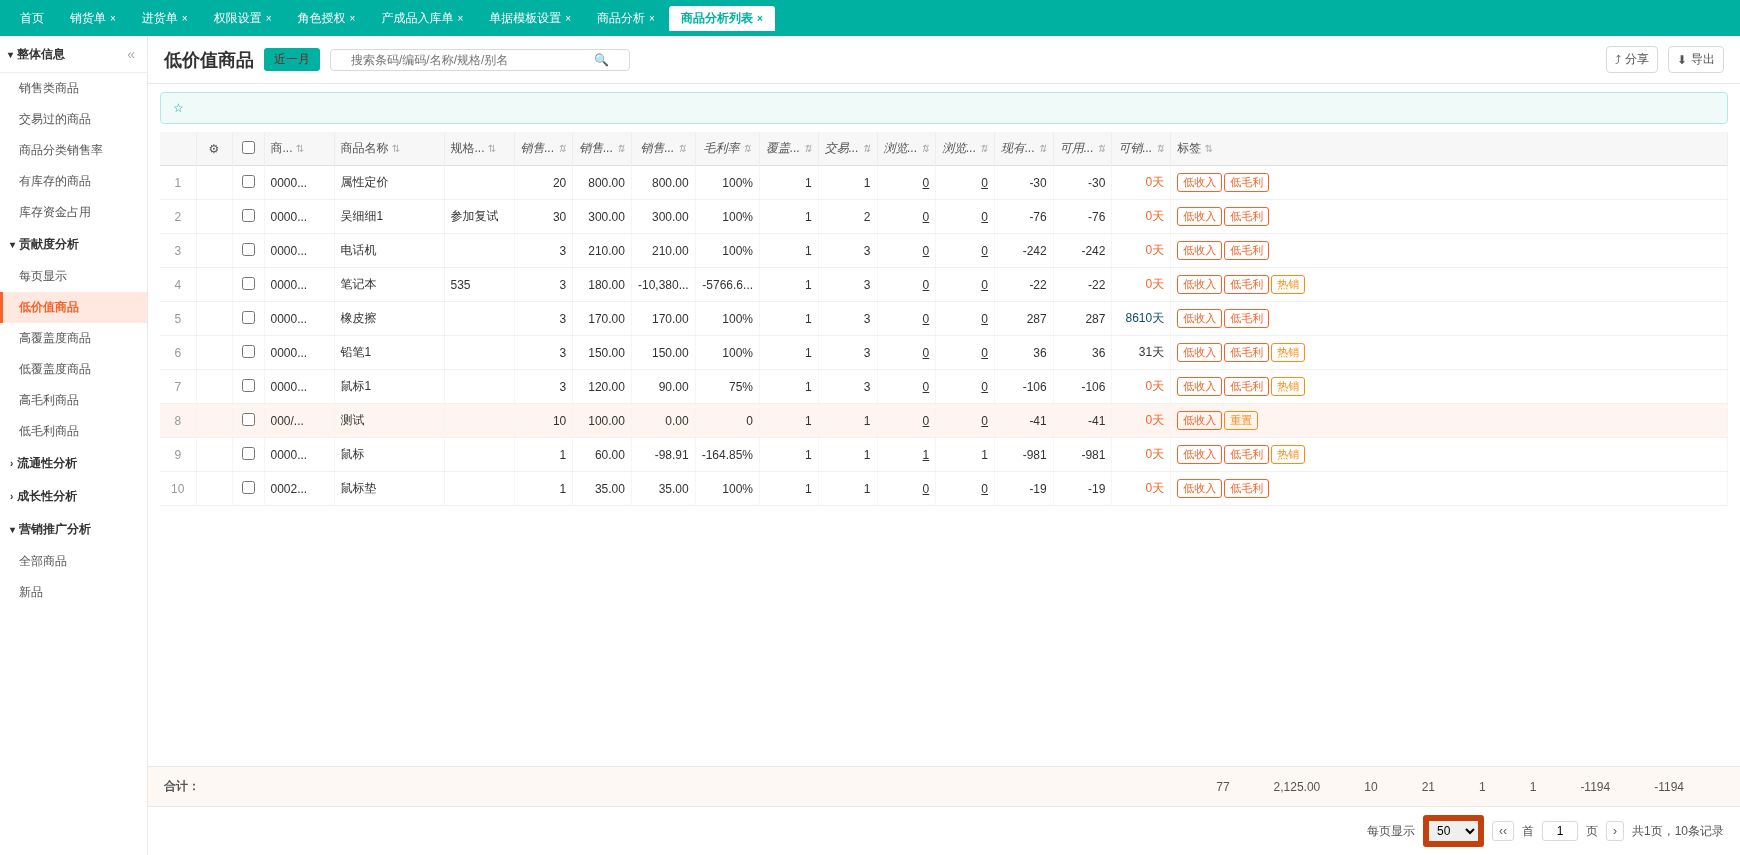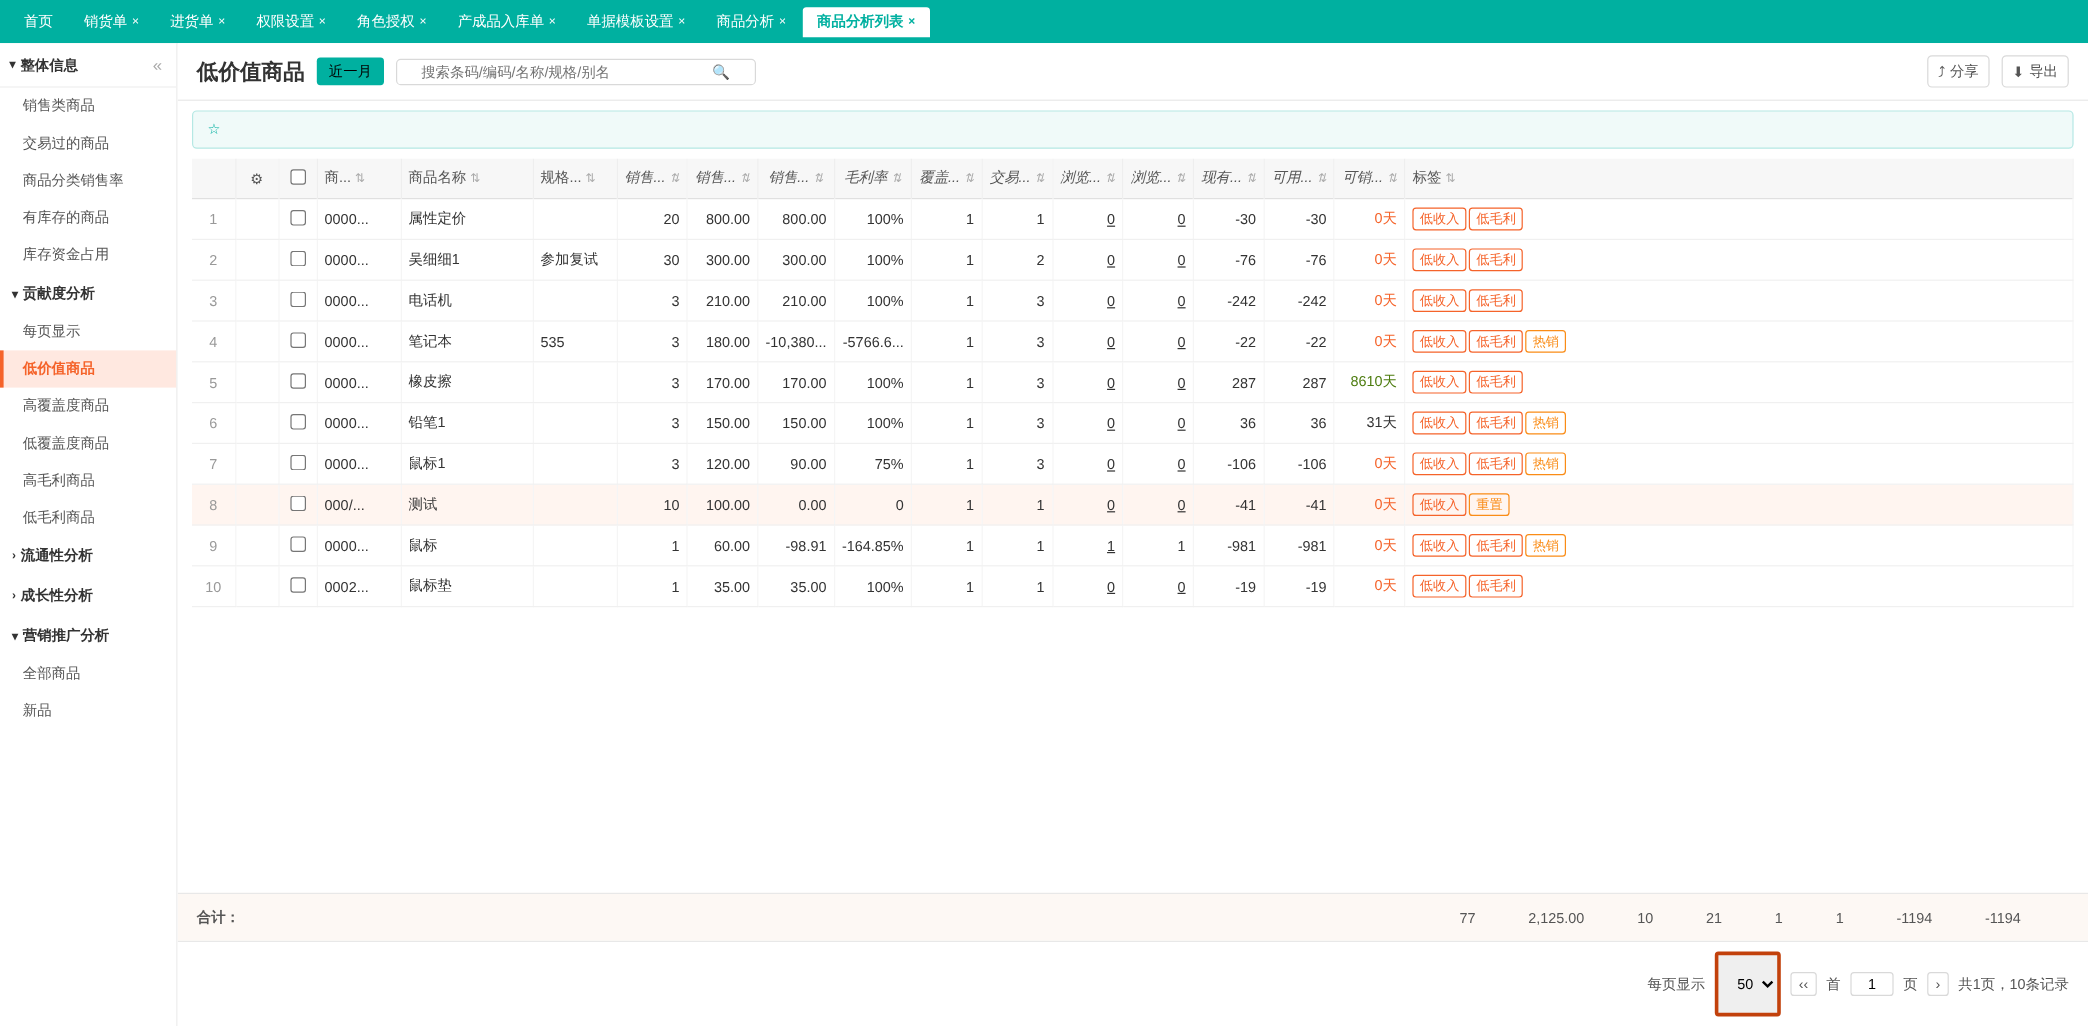--- a/index.html
+++ b/index.html
@@ -82,21 +82,21 @@
       border-bottom: 1px solid #e8e8e8;
       background: #fff;
     }
     .page-title {
       font-size: 18px;
       font-weight: bold;
       color: #333;
     }
     .period-btn {
       background: #00b0a0;
-      color: #000000;
+      color: #7f1d1d;
       border: none;
       border-radius: 3px;
       padding: 3px 10px;
       cursor: pointer;
       font-size: 12px;
     }
     .search-box {
       display: flex;
       align-items: center;
       border: 1px solid #d9d9d9;
@@ -213,24 +213,23 @@
       align-items: center;
       justify-content: flex-end;
       padding: 8px 16px;
       gap: 8px;
       border-top: 1px solid #e8e8e8;
       background: #fff;
       font-size: 12px;
       color: #555;
     }
     .page-size-select {
-      border: 3px solid #c2410c;
+      border: 6px solid #c2410c;
       border-radius: 3px;
-      padding: 16px 4px;
-      text-align: right;
+      padding: 2px 4px;
     }
     .page-nav-btn {
       border: 1px solid #d9d9d9;
       background: #fff;
       border-radius: 3px;
       padding: 2px 6px;
       cursor: pointer;
       color: #555;
     }
     .page-input {
@@ -518,21 +517,21 @@
     <td class="num-right">3</td>
     <td class="num-right">170.00</td>
     <td class="num-right">170.00</td>
     <td class="num-right">100%</td>
     <td class="num-right">1</td>
     <td class="num-right">3</td>
     <td class="num-right"><span class="zero-link">0</span></td>
     <td class="num-right"><span class="zero-link">0</span></td>
     <td class="num-right">287</td>
     <td class="num-right">287</td>
-    <td class="num-right" style="color:#4d7c0f">8610天</td>
+    <td class="num-right" style="color:#0c4a6e">8610天</td>
     <td><span class="tag tag-red">低收入</span><span class="tag tag-red">低毛利</span></td>
   </tr>
             <tr>
               <td style="text-align: center; color: rgb(153, 153, 153);">6</td>
     <td class="col-settings"></td>
     <td class="checkbox-cell"><input type="checkbox" style=""></td>
     <td class="col-code">0000...</td>
     <td class="col-name">铅笔1</td>
     <td class="col-spec"></td>
     <td class="num-right">3</td>

